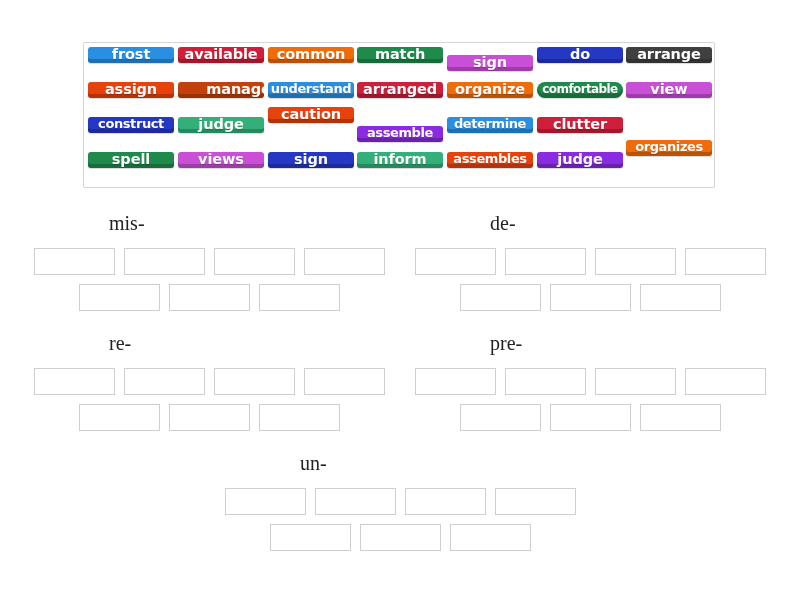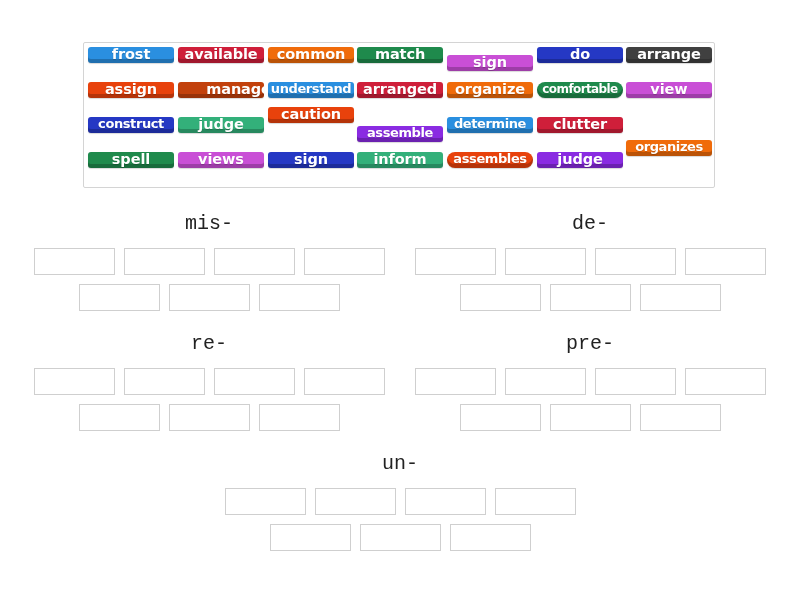--- a/index.html
+++ b/index.html
@@ -7,22 +7,22 @@
          font-family:"DejaVu Sans", "Liberation Sans", sans-serif; }
   .tray { position:absolute; left:83px; top:42px; width:632px; height:146px;
           border:1px solid #d4d4d4; border-radius:2px; background:#fff; box-sizing:border-box; }
   .tile { position:absolute; width:86px; height:16px; border-radius:3px; color:#fff;
           font-weight:bold; font-size:14.5px; display:flex; align-items:center; justify-content:center;
           box-shadow: inset 0 -4px 0 rgba(0,0,0,0.22), 0 1px 1px rgba(0,0,0,0.15);
           text-shadow: 0 1px 1px rgba(0,0,0,0.2); cursor:grab; letter-spacing:-0.1px;
           white-space:nowrap; overflow:hidden; box-sizing:border-box; padding-bottom:3px; }
   .tile.sm { font-size:13px; letter-spacing:-0.4px; }
   .tile.xs { font-size:12px; letter-spacing:-0.6px; }
-  .group-title { position:absolute; font-size:20px; color:#222; text-align:center; width:200px;
-                 font-family:Liberation Mono, monospace; }
+  .group-title { position:absolute; font-size:20px; color:#222; width:200px;
+                 font-family:Liberation Serif, serif; }
   .slot { position:absolute; width:81px; height:27px; border:1px solid #cfcfcf; box-sizing:border-box; background:#fff; }
 </style>
 </head>
 <body>
 
 <div class="tray">
   <div class="tile" style="left: 4px; top: 4px; background: rgb(42, 143, 224);">
       <span>frost</span>
     </div>
   <div class="tile" style="left: 94px; top: 4px; background: rgb(207, 31, 58);">
@@ -93,21 +93,21 @@
     </div>
   <div class="tile" style="left: 94px; top: 109px; background: rgb(201, 79, 214);">
       <span>views</span>
     </div>
   <div class="tile" style="left: 184px; top: 109px; background: rgb(37, 56, 196);">
       <span>sign</span>
     </div>
   <div class="tile" style="left: 273px; top: 109px; background: rgb(51, 176, 122);">
       <span>inform</span>
     </div>
-  <div class="tile sm" style="left: 363px; top: 109px; background: rgb(232, 66, 12); border-radius: 15px;">
+  <div class="tile sm" style="left: 363px; top: 109px; background: rgb(232, 66, 12);">
       <span>assembles</span>
     </div>
   <div class="tile" style="left: 453px; top: 109px; background: rgb(138, 43, 226);">
       <span>judge</span>
     </div>
 </div>
 
 <div class="group-title" style="left:109px;top:212px">mis-</div>
 <div class="group-title" style="left:490px;top:212px">de-</div>
 <div class="group-title" style="left:109px;top:332px">re-</div>

